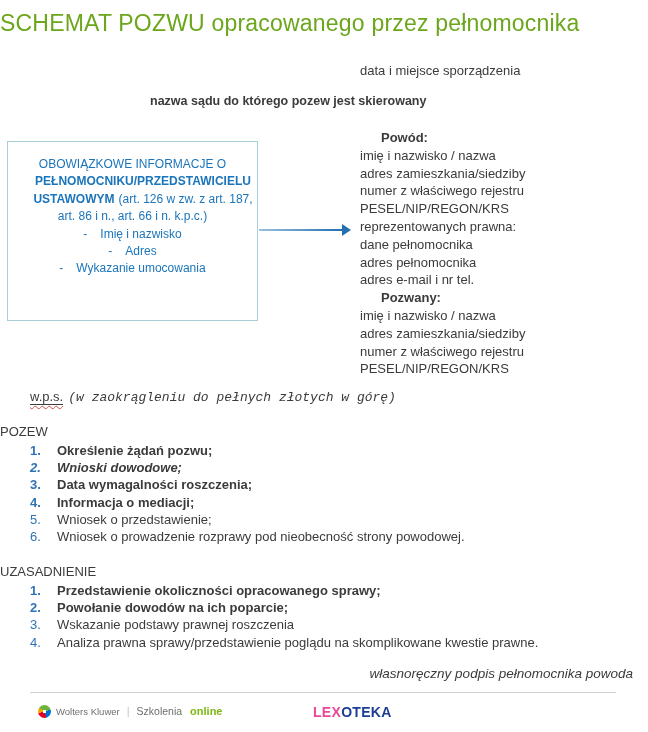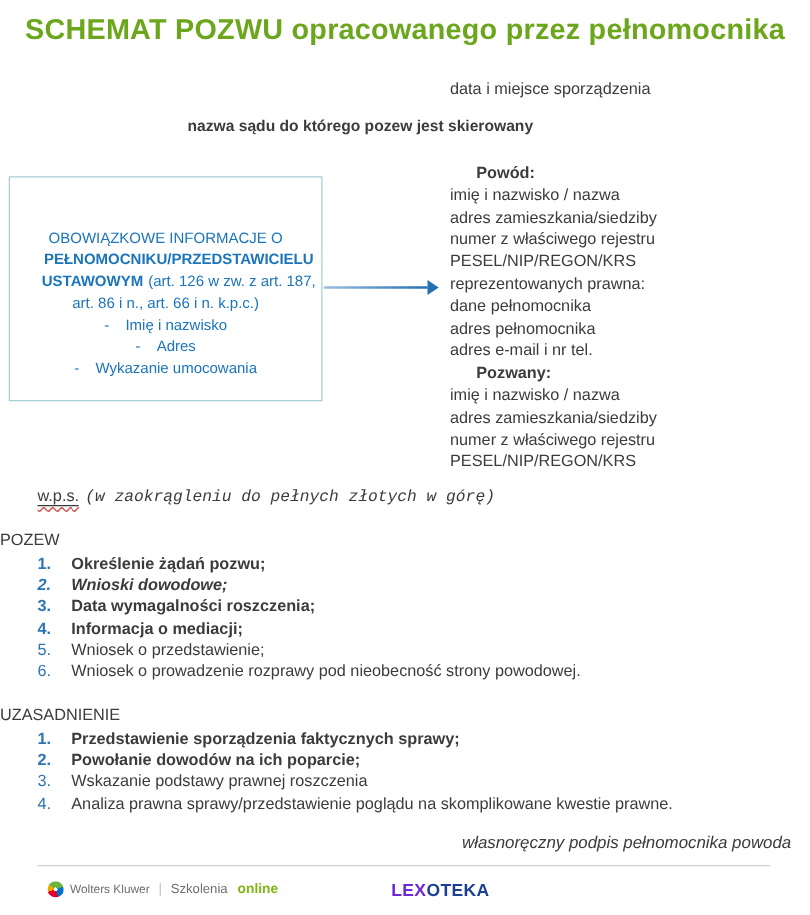--- a/index.html
+++ b/index.html
@@ -1,28 +1,28 @@
 <!DOCTYPE html>
 <html lang="pl"><head>
 <meta charset="utf-8">
 <style>
   html,body{margin:0;padding:0;background:#fff;}
   body{width:648px;height:732px;font-family:"Liberation Sans",sans-serif;color:#3b3b3b;}
   .page{position:relative;width:648px;height:732px;background:#fff;overflow:hidden;}
 
-  .title{position:absolute;top:10px;left:0;width:648px;text-align:center;
-         font-size:23px;font-weight:bold;color:#6BA61C;letter-spacing:.2px;}
+  .title{position:absolute;top:10px;left:0;width:648px;
+         font-size:23px;font-weight:normal;color:#6BA61C;letter-spacing:.2px;}
 
   .date-line{position:absolute;top:63px;left:360px;font-size:13px;white-space:nowrap;}
   .court-line{position:absolute;top:94px;left:150px;font-size:12.5px;font-weight:bold;white-space:nowrap;}
 
   .info-box{position:absolute;left:7px;top:141px;width:251px;height:180px;
             border:1.5px solid #A8CFD6;box-sizing:border-box;
             color:#1B75BB;font-size:12px;line-height:17.4px;text-align:center;
-            padding-top:40px;}
+            padding-top:14px;}
   .info-box div{white-space:nowrap;}
   .bold{font-weight:bold;margin-left:21px;}
   .box-rest{margin-left:4px;}
   .dash{display:inline-block;margin-right:13px;}
 
   .connector{position:absolute;left:259px;top:223px;width:92px;height:15px;}
   .connector .line{position:absolute;left:0;top:6px;width:83px;height:2px;
                    background:linear-gradient(90deg,#9BBFE0,#2470B3);}
   .connector .head{position:absolute;right:0;top:1px;width:0;height:0;
                    border-top:6px solid transparent;border-bottom:6px solid transparent;
@@ -57,21 +57,21 @@
   .footer-left{position:absolute;top:703px;left:38px;height:16px;
                display:flex;align-items:center;font-size:9.5px;color:#6d6e71;}
   .wk-logo{width:13px;height:13px;border-radius:50%;margin-right:5px;
            background:radial-gradient(circle at center,#fff 0 1.5px,transparent 1.6px),
                       conic-gradient(#6db33f 0 20%,#0071ce 20% 45%,#e4002b 45% 70%,#f0a800 70% 85%,#6db33f 85% 100%);}
   .footer-sep{color:#c4c4c4;margin:0 7px;font-size:11px;}
   .szkolenia{font-size:10.5px;}
   .online{font-size:11px;font-weight:bold;color:#7DB713;margin-left:8px;}
 
   .lexoteka{position:absolute;top:704px;left:313px;font-size:14px;font-weight:bold;letter-spacing:.3px;}
-  .lex{color:#6d28d9;}
+  .lex{color:#ec4899;}
   .oteka{color:#1C3E94;}
 </style>
 </head>
 <body>
 
 <div class="page">
 
   <div class="title">SCHEMAT POZWU opracowanego przez pełnomocnika</div>
 
   <div class="date-line">data i miejsce sporządzenia</div>
@@ -121,21 +121,21 @@
     <div class="li bi"><span class="num">2.</span><span>Wnioski dowodowe;</span></div>
     <div class="li b"><span class="num">3.</span><span>Data wymagalności roszczenia;</span></div>
     <div class="li b"><span class="num">4.</span><span>Informacja o mediacji;</span></div>
     <div class="li"><span class="num">5.</span><span>Wniosek o przedstawienie;</span></div>
     <div class="li"><span class="num">6.</span><span>Wniosek o prowadzenie rozprawy pod nieobecność strony powodowej.</span></div>
   </div>
 
   <div class="center-heading uzas-heading">UZASADNIENIE</div>
 
   <div class="num-list uzas-list">
-    <div class="li b"><span class="num">1.</span><span>Przedstawienie sporządzenia faktycznych sprawy;</span></div>
+    <div class="li b"><span class="num">1.</span><span>Przedstawienie okoliczności opracowanego sprawy;</span></div>
     <div class="li b"><span class="num">2.</span><span>Powołanie dowodów na ich poparcie;</span></div>
     <div class="li"><span class="num">3.</span><span>Wskazanie podstawy prawnej roszczenia</span></div>
     <div class="li"><span class="num">4.</span><span>Analiza prawna sprawy/przedstawienie poglądu na skomplikowane kwestie prawne.</span></div>
   </div>
 
   <div class="signature">własnoręczny podpis pełnomocnika powoda</div>
 
   <div class="footer-divider"></div>
 
   <div class="footer-left">

